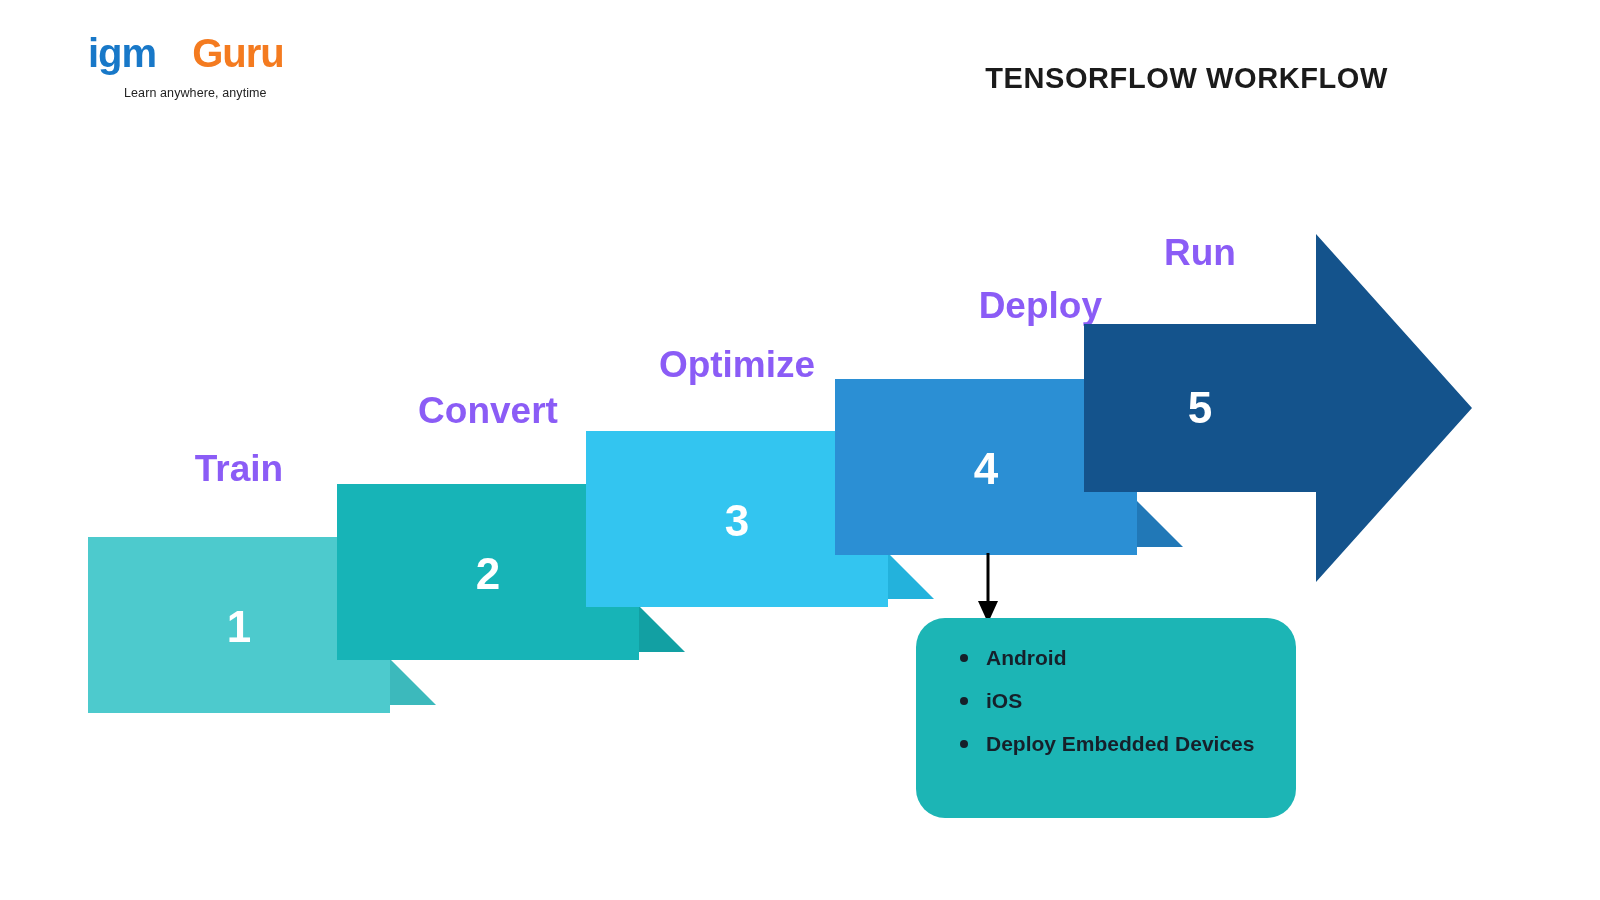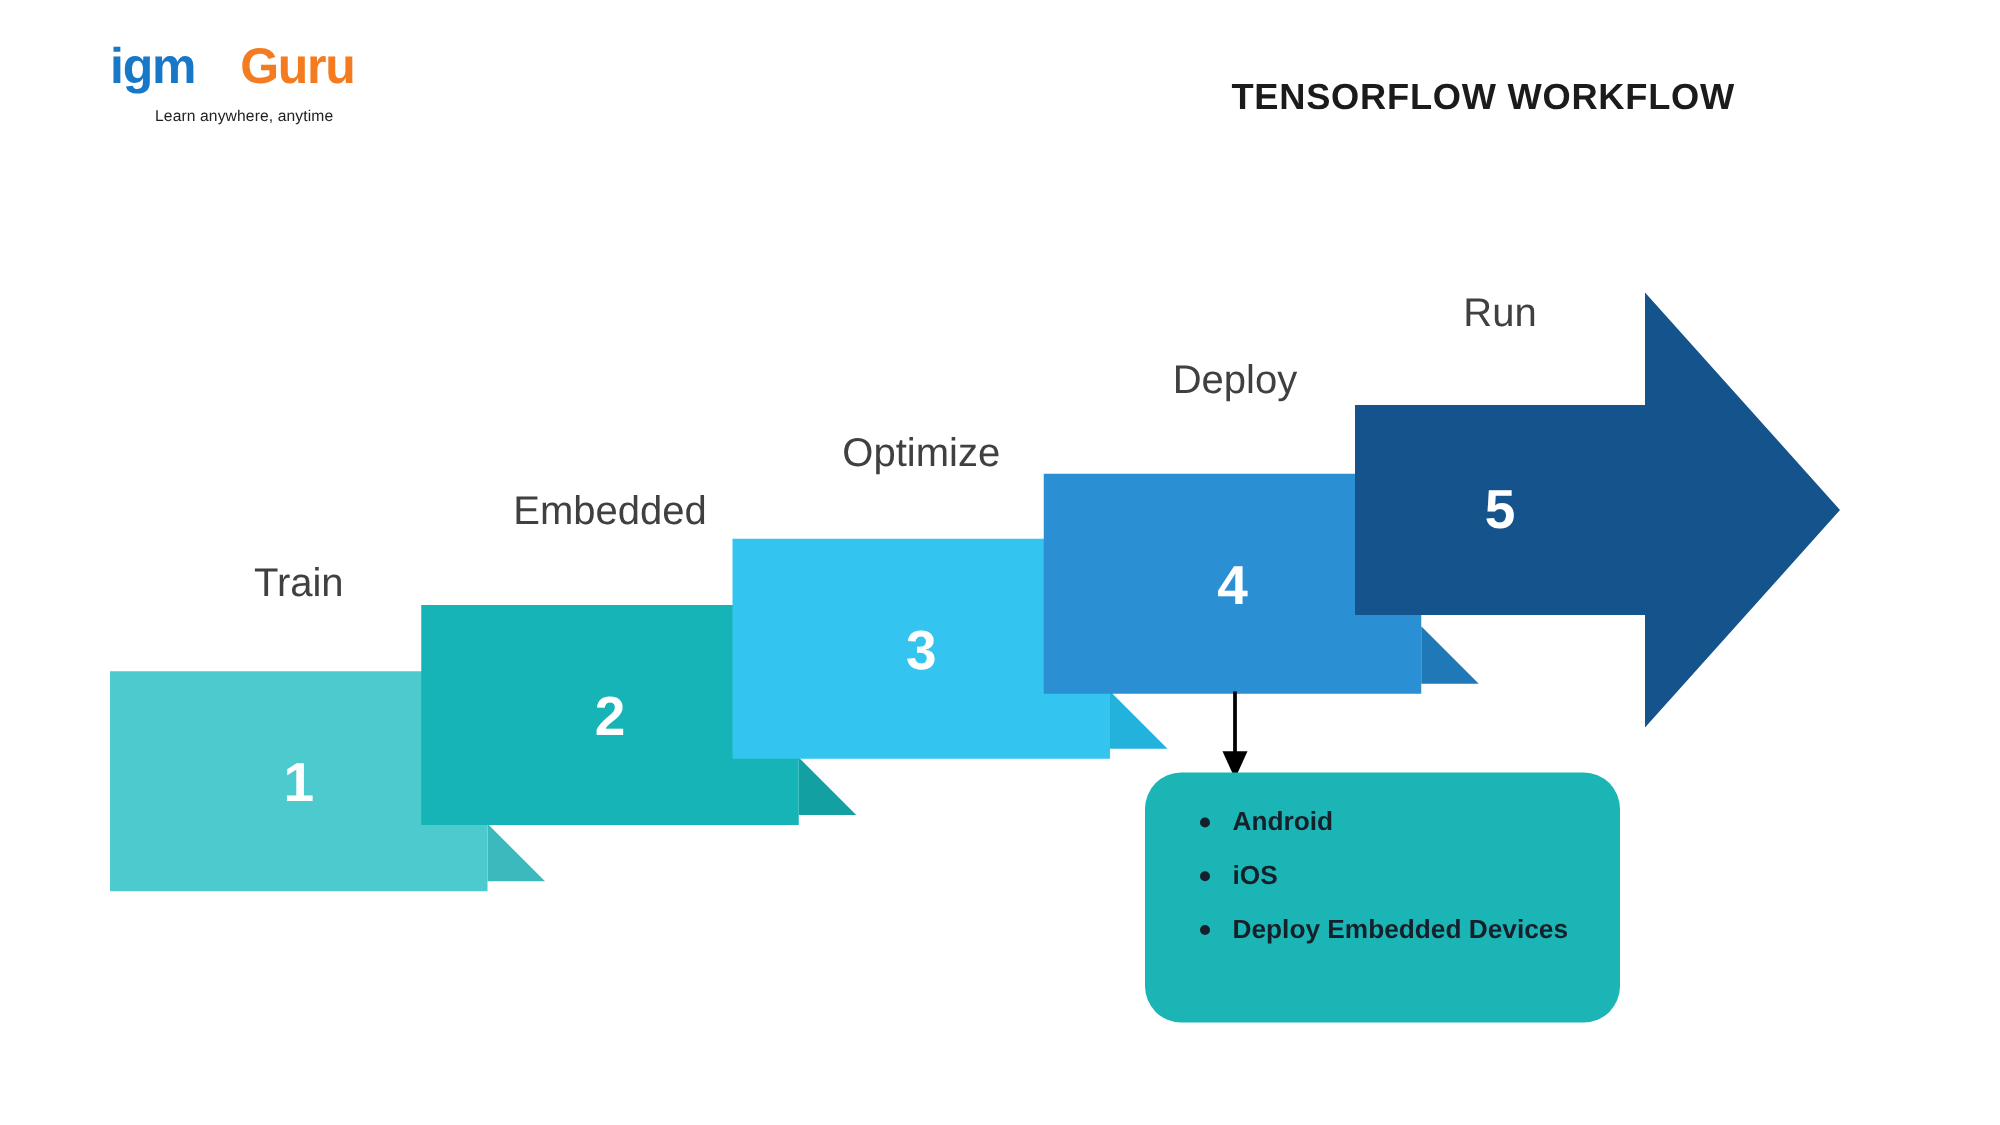--- a/index.html
+++ b/index.html
@@ -88,23 +88,23 @@
     width: 100%;
     text-align: center;
     color: #ffffff;
     font-weight: bold;
     font-size: 44px;
     line-height: 44px;
   }
   .step-label {
     position: absolute;
     text-align: center;
-    font-size: 32px;
-    font-weight: normal;
-    color: #404040;
+    font-size: 37px;
+    font-weight: bold;
+    color: #8b5cf6;
     white-space: nowrap;
   }
 
   
   .connector {
     position: absolute;
     left: 960px;
     top: 553px;
     width: 60px;
     height: 76px;
@@ -168,39 +168,39 @@
   </div>
   <div class="step-label" style="left:88px; top:448px; width:302px;">Train</div>
 
   <div class="step" style="left:337px; top:484px; width:302px; height:176px;">
     <svg class="step-shadow" viewBox="0 0 302 176" preserveAspectRatio="none" style="overflow:visible;">
       <polygon points="302,122 348,168 302,168" fill="#12A0A3"></polygon>
     </svg>
     <div class="step-body" style="background:#17B4B7;"></div>
     <div class="step-num" style="top:68px;">2</div>
   </div>
-  <div class="step-label" style="left:337px; top:390px; width:302px;">Embedded</div>
+  <div class="step-label" style="left:337px; top:390px; width:302px;">Convert</div>
 
   <div class="step" style="left:586px; top:431px; width:302px; height:176px;">
     <svg class="step-shadow" viewBox="0 0 302 176" preserveAspectRatio="none" style="overflow:visible;">
       <polygon points="302,122 348,168 302,168" fill="#23B2DC"></polygon>
     </svg>
     <div class="step-body" style="background:#33C5F0;"></div>
     <div class="step-num" style="top:68px;">3</div>
   </div>
   <div class="step-label" style="left:586px; top:344px; width:302px;">Optimize</div>
 
   <div class="step" style="left:835px; top:379px; width:302px; height:176px;">
     <svg class="step-shadow" viewBox="0 0 302 176" preserveAspectRatio="none" style="overflow:visible;">
       <polygon points="302,122 348,168 302,168" fill="#2178B7"></polygon>
     </svg>
     <div class="step-body" style="background:#2B8FD4;"></div>
     <div class="step-num" style="top:68px;">4</div>
   </div>
-  <div class="step-label" style="left:837px; top:285px; width:302px;">Deploy</div>
+  <div class="step-label" style="left:800px; top:285px; width:302px;text-align:right;">Deploy</div>
 
   <div class="step" style="left:1084px; top:234px; width:388px; height:348px;">
     <svg class="step-body" viewBox="0 0 388 348" preserveAspectRatio="none">
       <polygon points="0,90 232,90 232,0 388,174 232,348 232,258 0,258" fill="#14538C"></polygon>
     </svg>
     <div class="step-num" style="top:152px; width:232px; left:0;">5</div>
   </div>
   <div class="step-label" style="left:1084px; top:232px; width:232px;">Run</div>
 
   <svg class="connector" viewBox="0 0 60 76">

